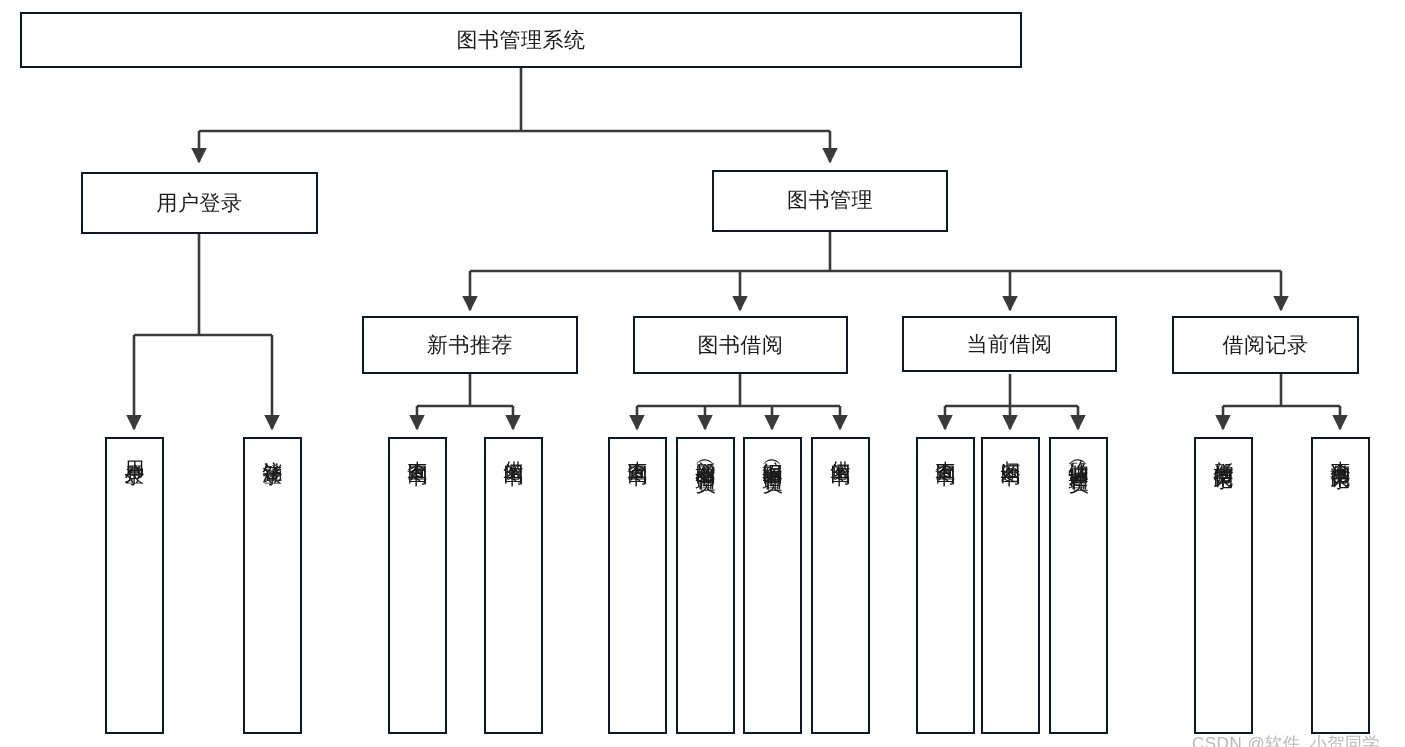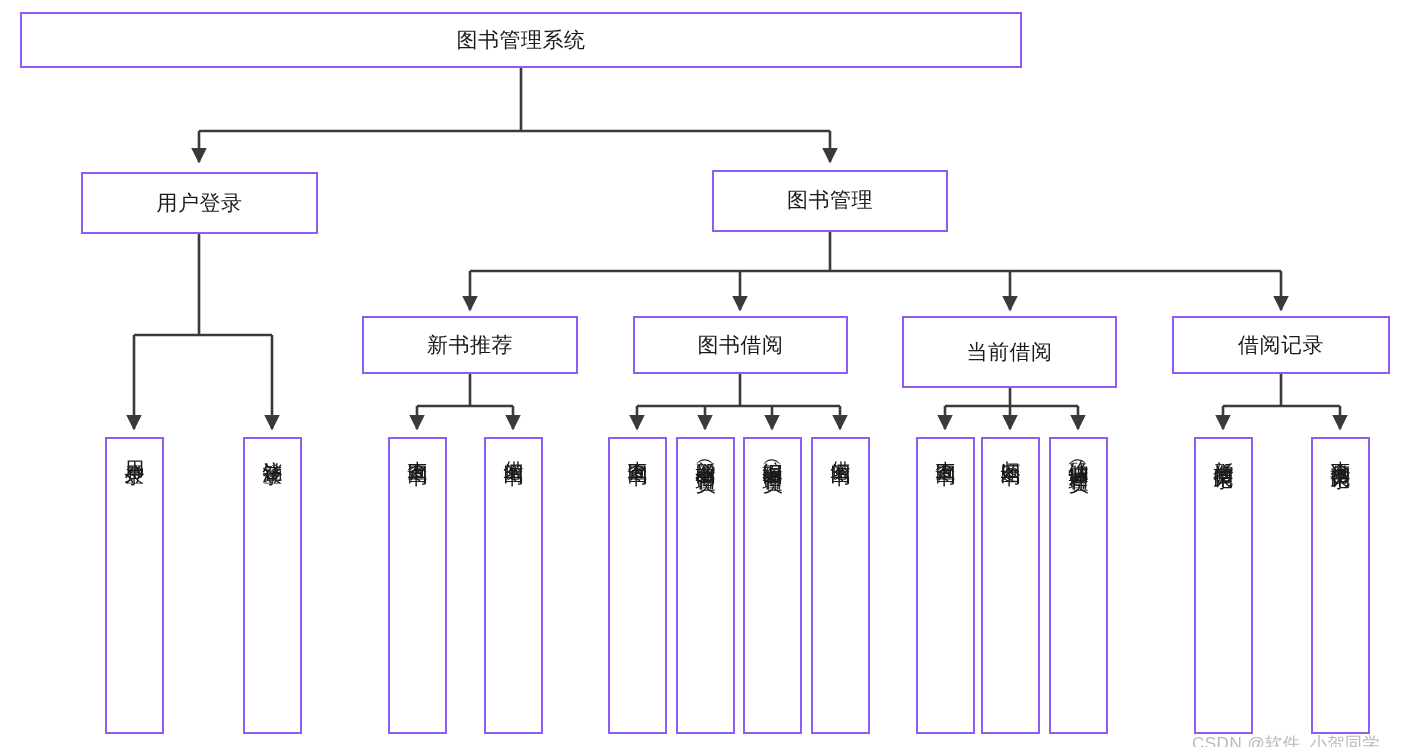--- a/index.html
+++ b/index.html
@@ -21,21 +21,21 @@
   #connectors {
     position: absolute;
     left: 0;
     top: 0;
     width: 1405px;
     height: 747px;
   }
   .node {
     position: absolute;
     box-sizing: border-box;
-    border: 2px solid #8b5cf6;
+    border: 2px solid #0f172a;
     background: #ffffff;
     color: #1a1a1a;
     display: flex;
     align-items: center;
     justify-content: center;
     text-align: center;
   }
   .node-h {
     font-size: 21px;
     letter-spacing: 0.5px;
@@ -132,24 +132,24 @@
   <div class="node node-h" style="left:712px; top:170px; width:236px; height:62px;font-family:Liberation Serif, serif;">
     <span>图书管理</span>
   </div>
 
   <div class="node node-h" style="left:633px; top:316px; width:215px; height:58px;">
     <span>图书借阅</span>
   </div>
   <div class="node node-h" style="left:362px; top:316px; width:216px; height:58px;">
     <span>新书推荐</span>
   </div>
-  <div class="node node-h" style="left:902px; top:316px; width:215px; height:72px;">
+  <div class="node node-h" style="left:902px; top:316px; width:215px; height:56px;">
     <span>当前借阅</span>
   </div>
-  <div class="node node-h" style="left:1172px; top:316px; width:218px; height:58px;">
+  <div class="node node-h" style="left:1172px; top:316px; width:187px; height:58px;">
     <span>借阅记录</span>
   </div>
 
   <div class="node node-v" style="left:105px; top:437px; width:59px; height:297px;">
     <span class="vtext">用户登录</span>
   </div>
   <div class="node node-v" style="left:243px; top:437px; width:59px; height:297px;">
     <span class="vtext">注销登录</span>
   </div>
 

